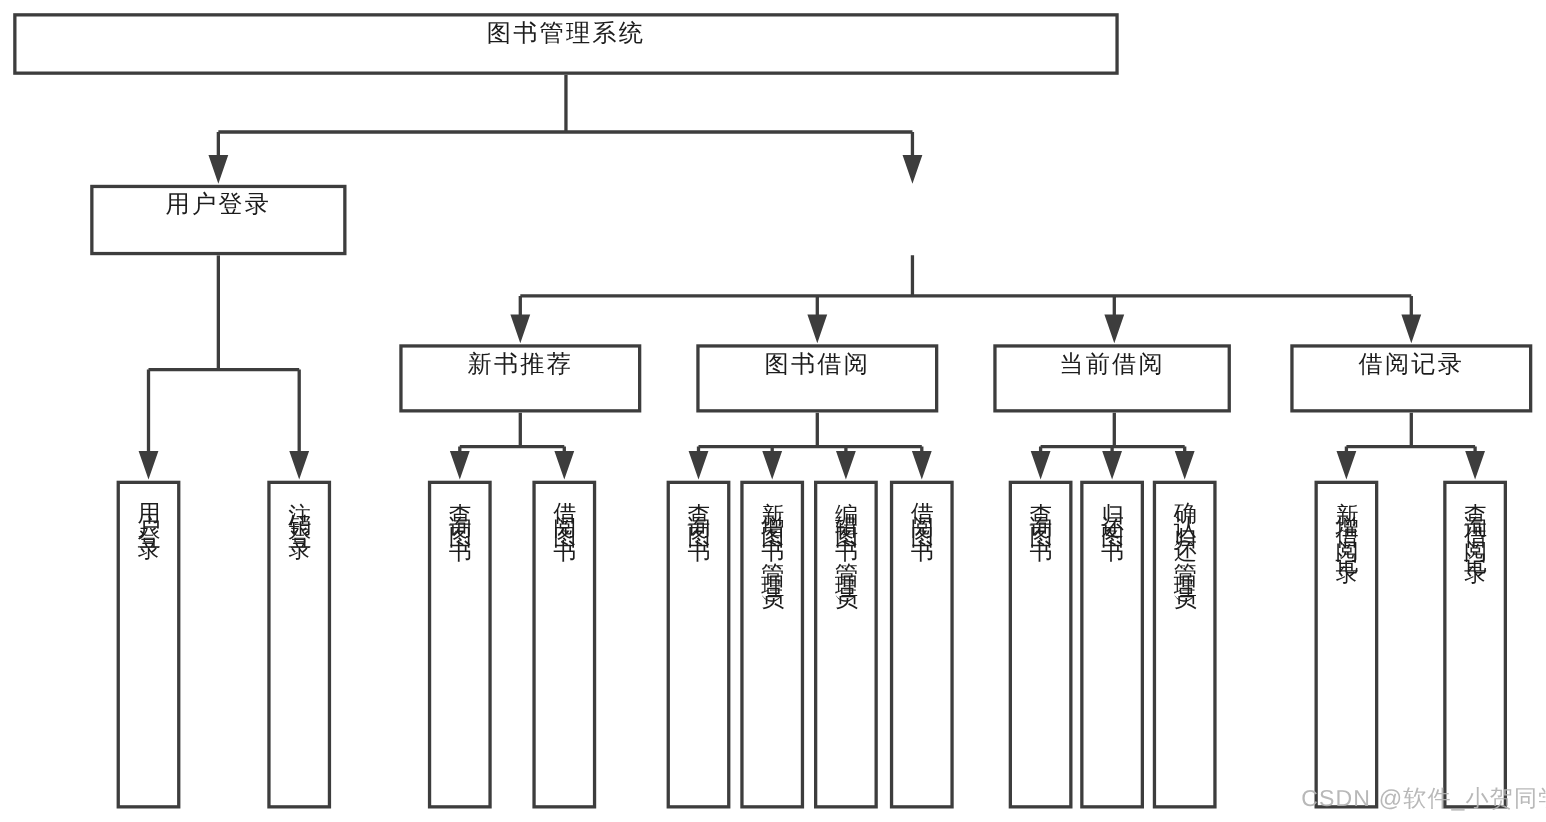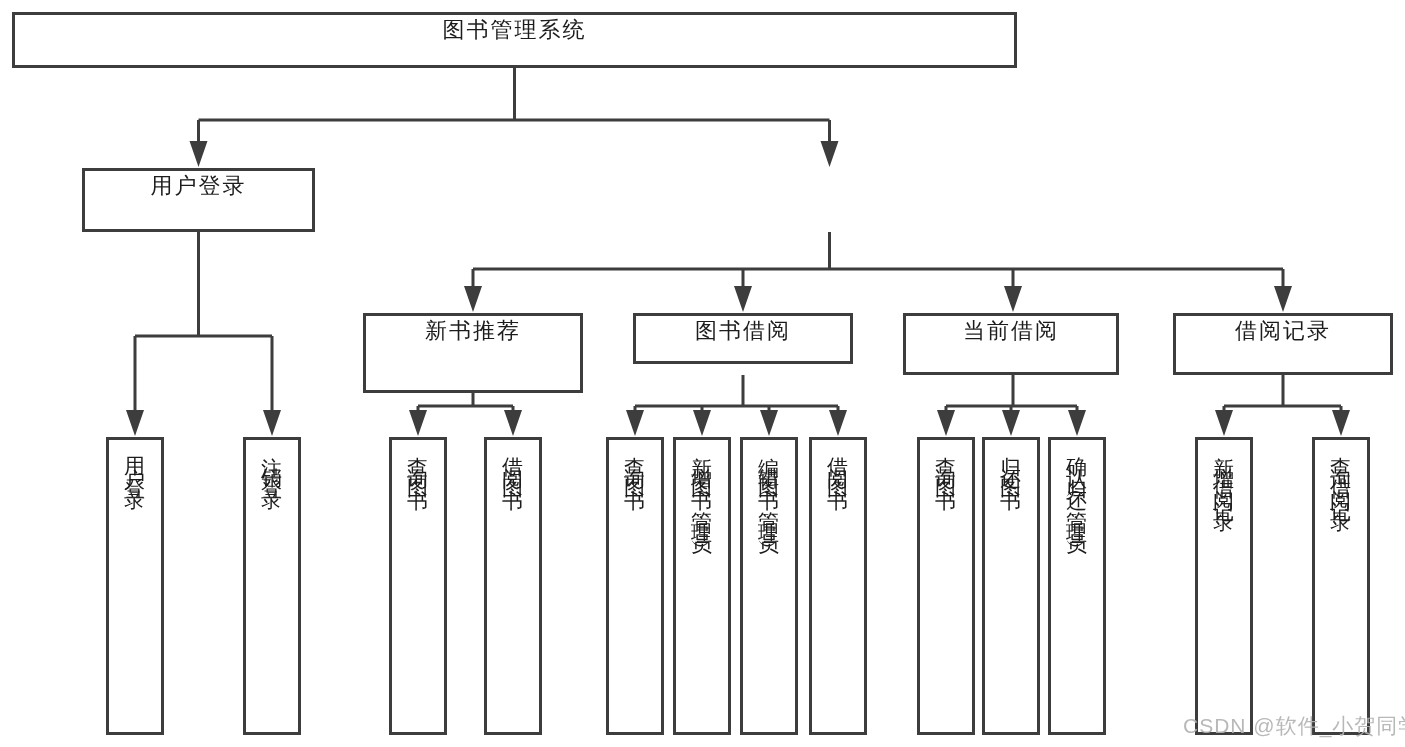--- a/index.html
+++ b/index.html
@@ -64,24 +64,24 @@
   </svg>
 
   <div class="box h" style="left:12px;top:12px;width:1005px;height:56px;">
     <span class="lbl">图书管理系统</span>
   </div>
 
   <div class="box h" style="left:82px;top:168px;width:233px;height:64px;">
     <span class="lbl">用户登录</span>
   </div>
 
-  <div class="box h" style="left:363px;top:313px;width:220px;height:80px;">
+  <div class="box h" style="left:363px;top:313px;width:220px;height:62px;">
     <span class="lbl">新书推荐</span>
   </div>
-  <div class="box h" style="left:633px;top:313px;width:220px;height:51px;">
+  <div class="box h" style="left:633px;top:313px;width:220px;height:62px;">
     <span class="lbl">图书借阅</span>
   </div>
   <div class="box h" style="left:903px;top:313px;width:216px;height:62px;">
     <span class="lbl">当前借阅</span>
   </div>
   <div class="box h" style="left:1173px;top:313px;width:220px;height:62px;">
     <span class="lbl">借阅记录</span>
   </div>
 
   <div class="box v" style="left:106px;top:437px;width:58px;height:298px;">

